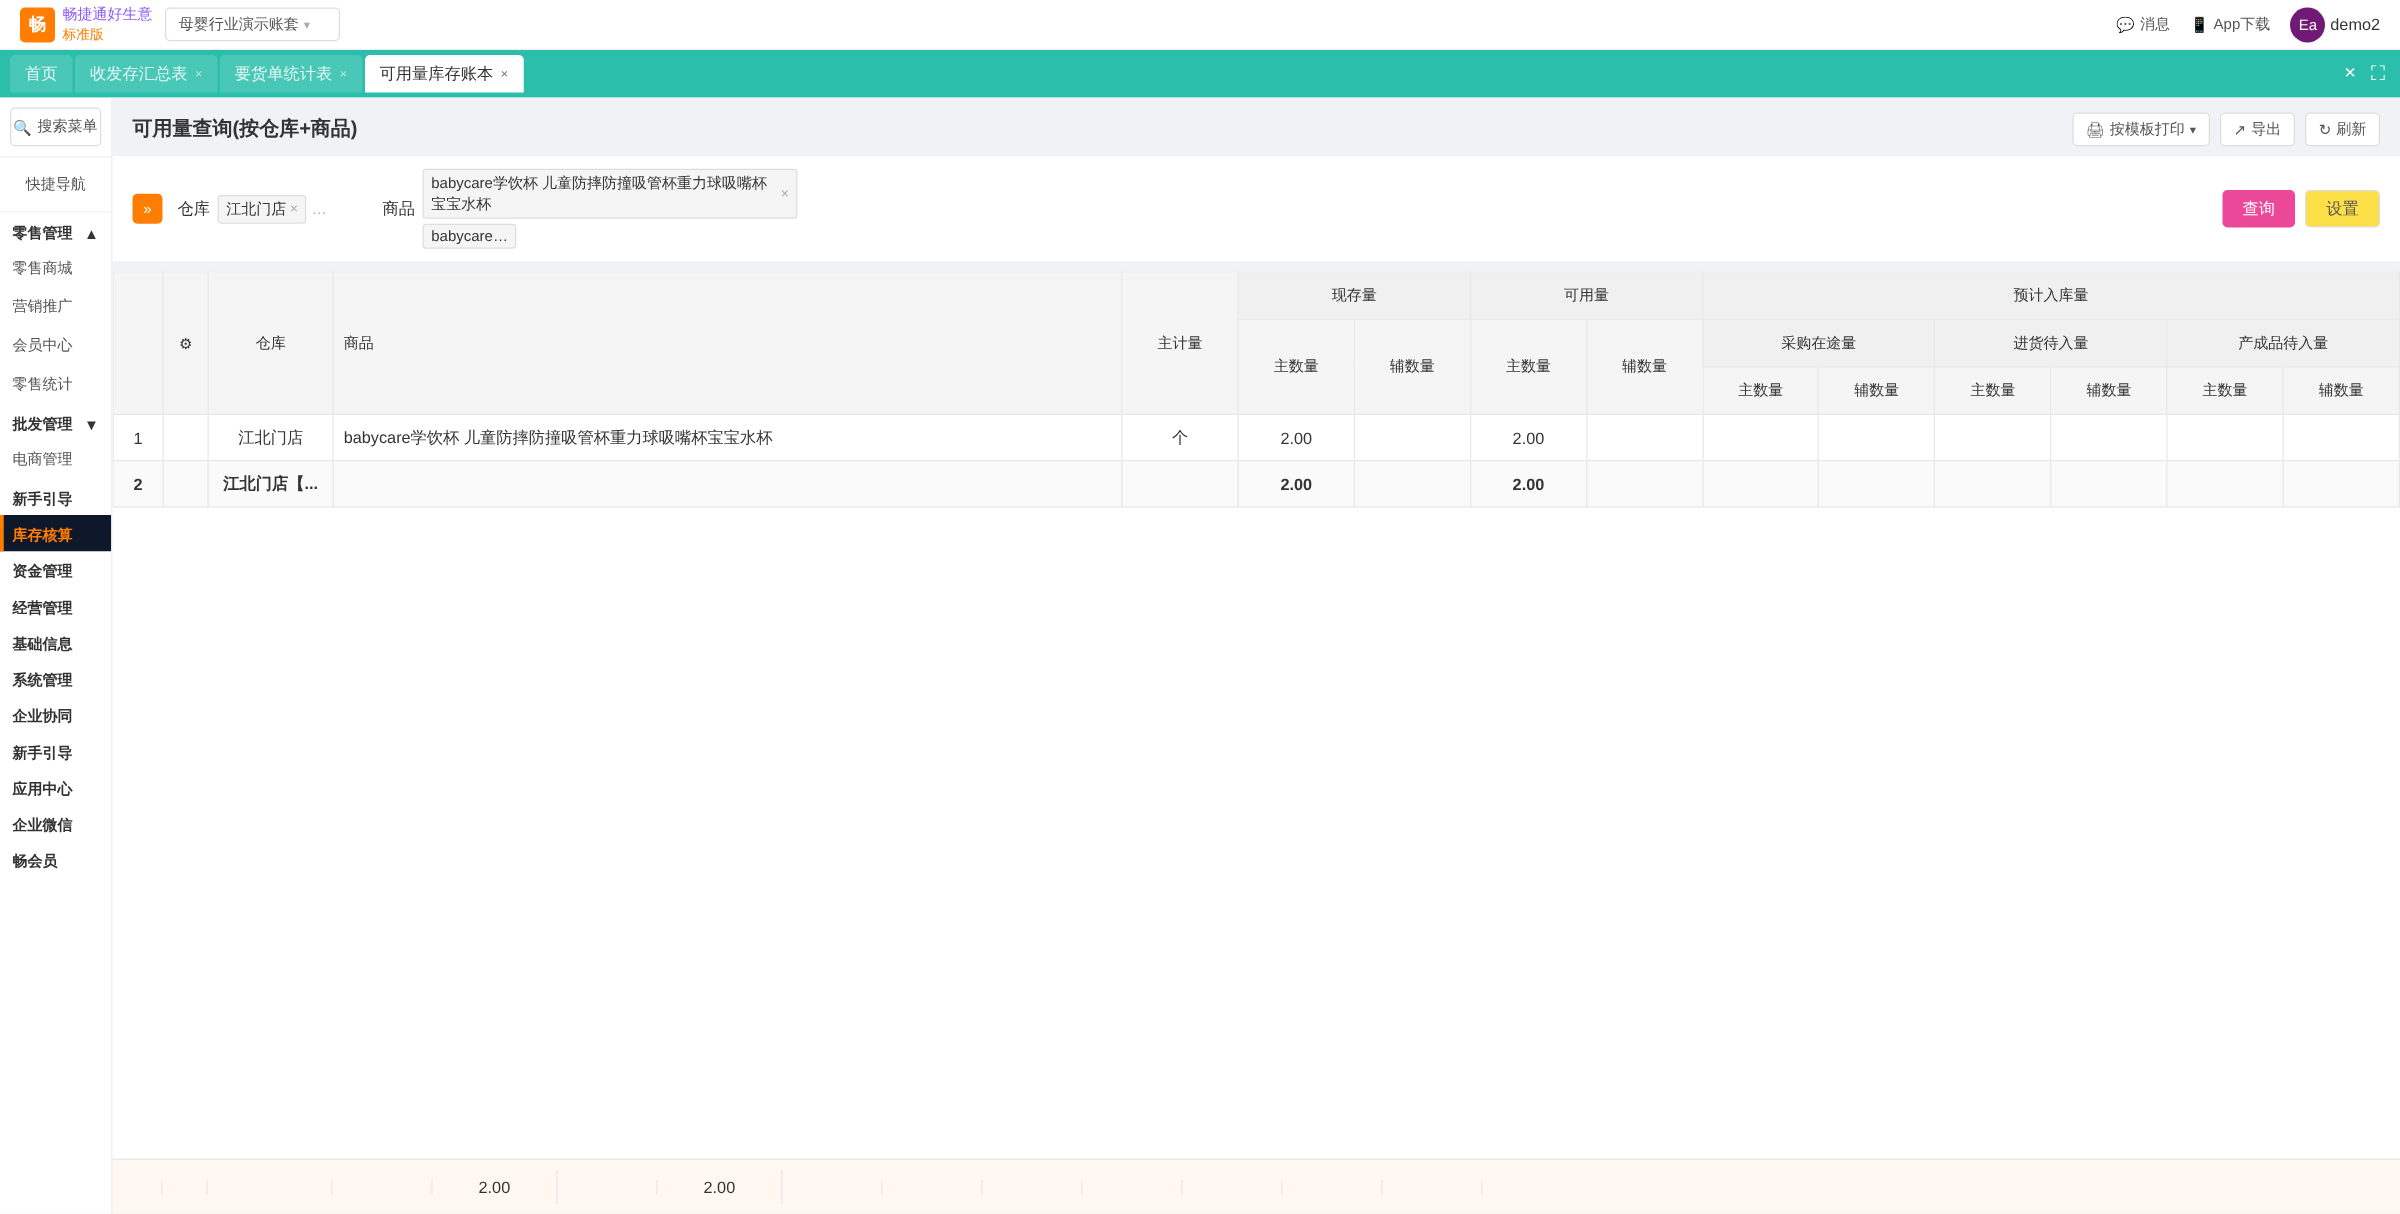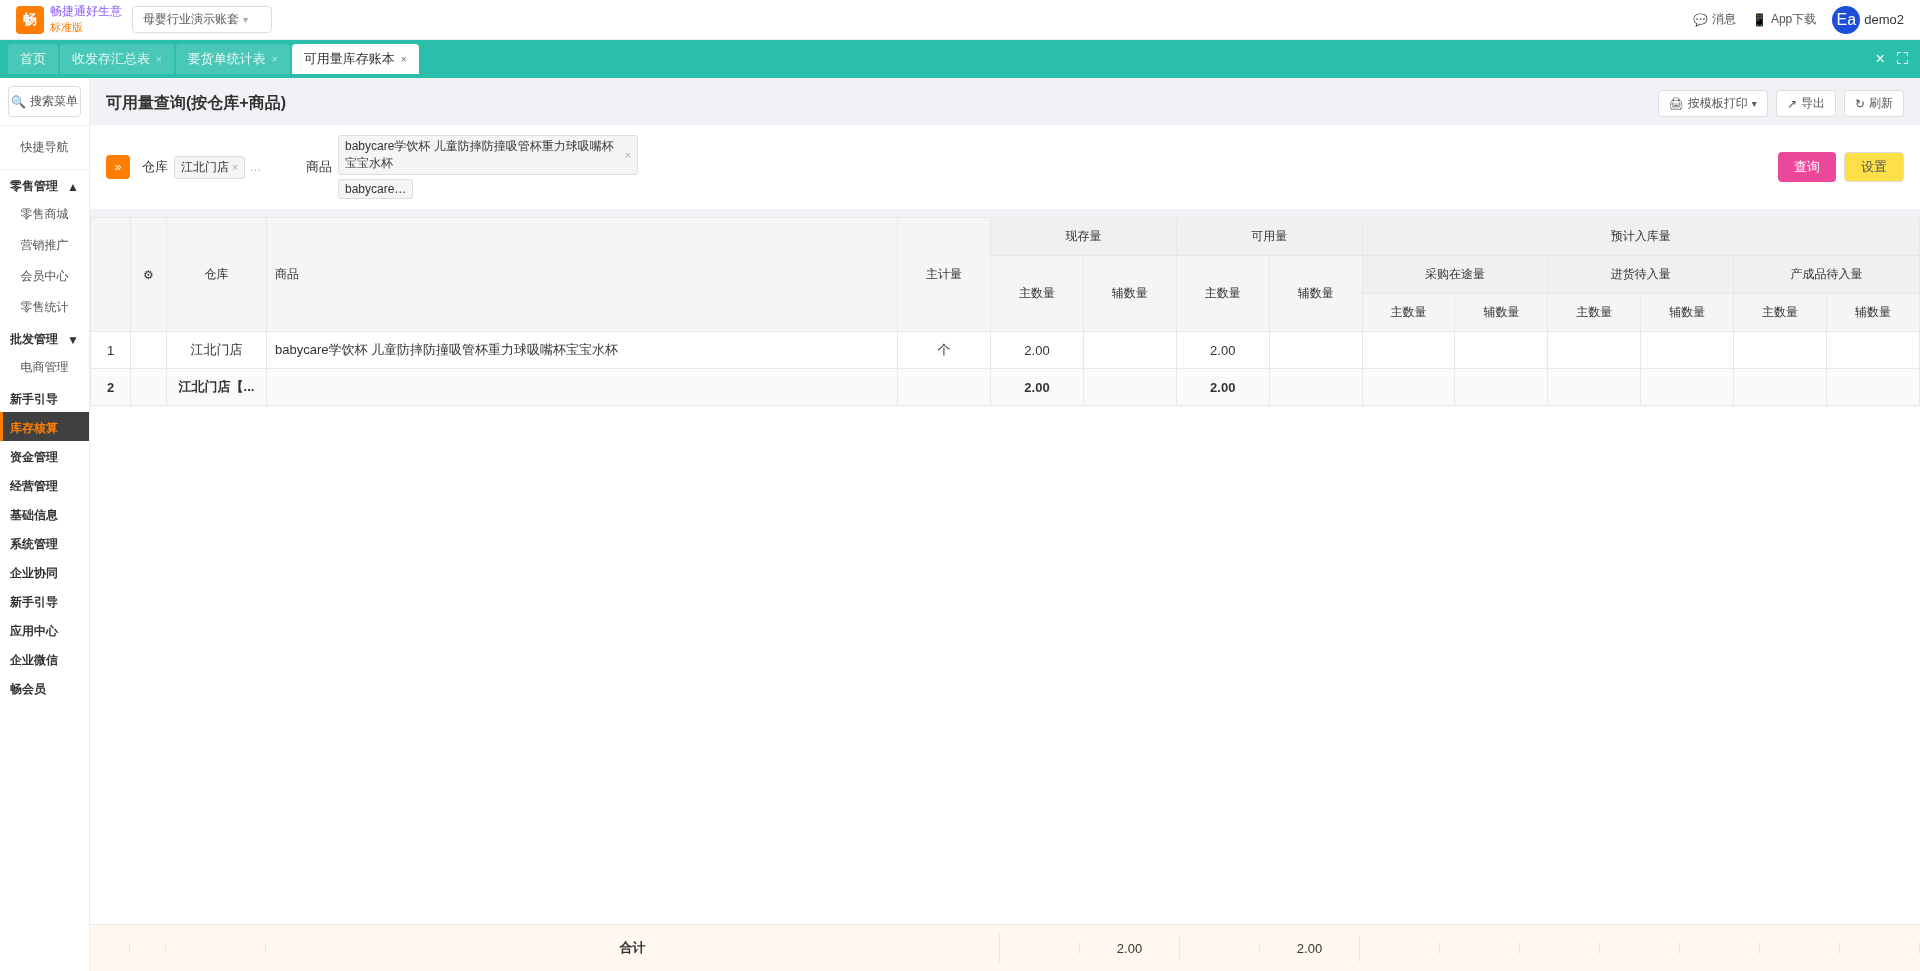--- a/index.html
+++ b/index.html
@@ -18,21 +18,21 @@
     }
     .top-bar-left { display: flex; align-items: center; gap: 10px; }
     .logo-area { display: flex; align-items: center; gap: 6px; }
     .logo-icon { width: 28px; height: 28px; background: #ff7d00; border-radius: 4px; display: flex; align-items: center; justify-content: center; color: #fff; font-size: 14px; font-weight: bold; }
     .logo-text { font-size: 12px; color: #8b5cf6; line-height: 1.3; }
     .logo-sub { font-size: 11px; color: #ff7d00; }
     .industry-selector { display: flex; align-items: center; gap: 4px; padding: 4px 10px; border: 1px solid #ddd; border-radius: 4px; font-size: 12px; color: #555; cursor: pointer; background: #fff; min-width: 140px; }
     .industry-selector .arrow { color: #aaa; font-size: 10px; }
     .top-bar-right { display: flex; align-items: center; gap: 16px; }
     .top-bar-action { display: flex; align-items: center; gap: 4px; font-size: 12px; color: #555; cursor: pointer; }
-    .avatar { width: 28px; height: 28px; border-radius: 50%; background: #1d4ed8; display: flex; align-items: center; justify-content: center; color: #fff; font-size: 16px; overflow: hidden; }
+    .avatar { width: 28px; height: 28px; border-radius: 50%; background: #701a75; display: flex; align-items: center; justify-content: center; color: #fff; font-size: 12px; overflow: hidden; }
     .user-name { font-size: 13px; color: #333; }
 
     
     .tab-bar {
       height: 38px;
       background: #2bbfab;
       display: flex;
       align-items: center;
       padding: 0 8px;
       flex-shrink: 0;
@@ -112,21 +112,20 @@
       display: flex;
       align-items: center;
       justify-content: space-between;
       cursor: pointer;
     }
     .sidebar-item {
       padding: 7px 10px;
       font-size: 12px;
       color: #555;
       cursor: pointer;
-      text-align: center;
     }
 
     
     .content-area {
       flex: 1;
       display: flex;
       flex-direction: column;
       overflow: hidden;
       background: #f0f2f5;
     }
@@ -344,21 +343,21 @@
         <span>▼</span>
       </div>
       <div class="sidebar-item">电商管理</div>
     </div>
     <div class="sidebar-section">
       <div class="sidebar-section-header">
         <span>新手引导</span>
       </div>
     </div>
     <div class="sidebar-section">
-      <div class="sidebar-section-header" style="color:#ff7d00; background:#404040; border-left:3px solid #ff7d00; padding-left:7px;">
+      <div class="sidebar-section-header" style="color:#ff7d00; background:#0f172a; border-left:3px solid #ff7d00; padding-left:7px;">
         <span>库存核算</span>
       </div>
     </div>
     <div class="sidebar-section">
       <div class="sidebar-section-header">
         <span>资金管理</span>
       </div>
     </div>
     <div class="sidebar-section">
       <div class="sidebar-section-header">
@@ -524,21 +523,20 @@
             <td></td>
           </tr>
         </tbody>
       </table>
     </div>
 
     <div class="table-footer">
       <div style="width:40px;" class="footer-cell"></div>
       <div style="width:36px;" class="footer-cell"></div>
       <div style="width:100px;" class="footer-cell"></div>
-      <div style="flex:1;" class="footer-cell footer-label">合计</div>
       <div style="width:80px;" class="footer-cell"></div>
       <div style="width:100px;" class="footer-cell">2.00</div>
       <div style="width:80px;" class="footer-cell"></div>
       <div style="width:100px;" class="footer-cell">2.00</div>
       <div style="width:80px;" class="footer-cell"></div>
       <div style="width:80px;" class="footer-cell"></div>
       <div style="width:80px;" class="footer-cell"></div>
       <div style="width:80px;" class="footer-cell"></div>
       <div style="width:80px;" class="footer-cell"></div>
       <div style="width:80px;" class="footer-cell"></div>

